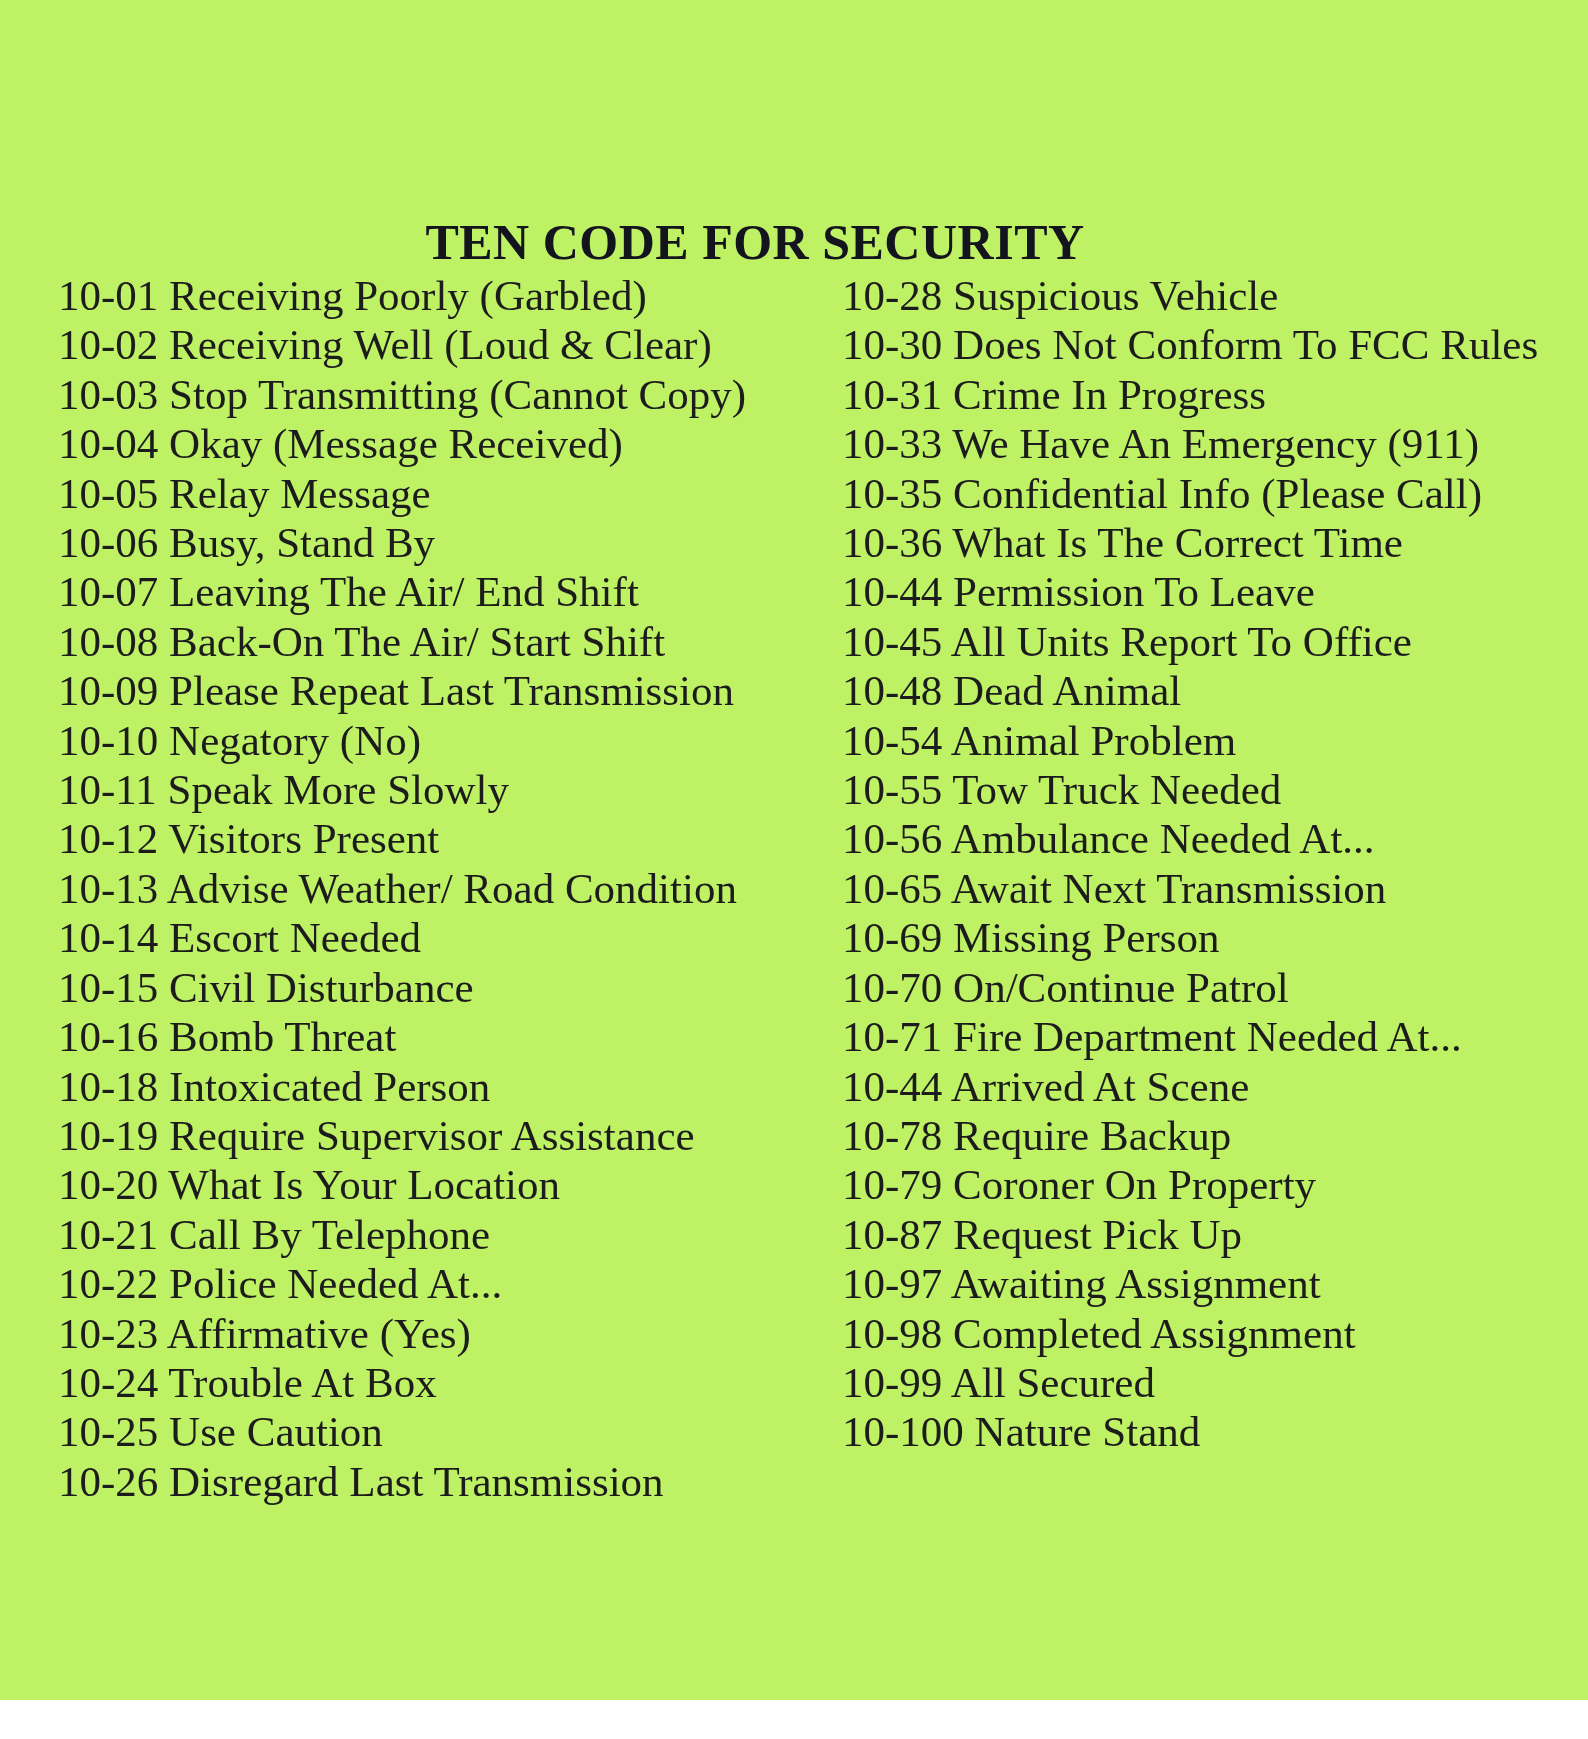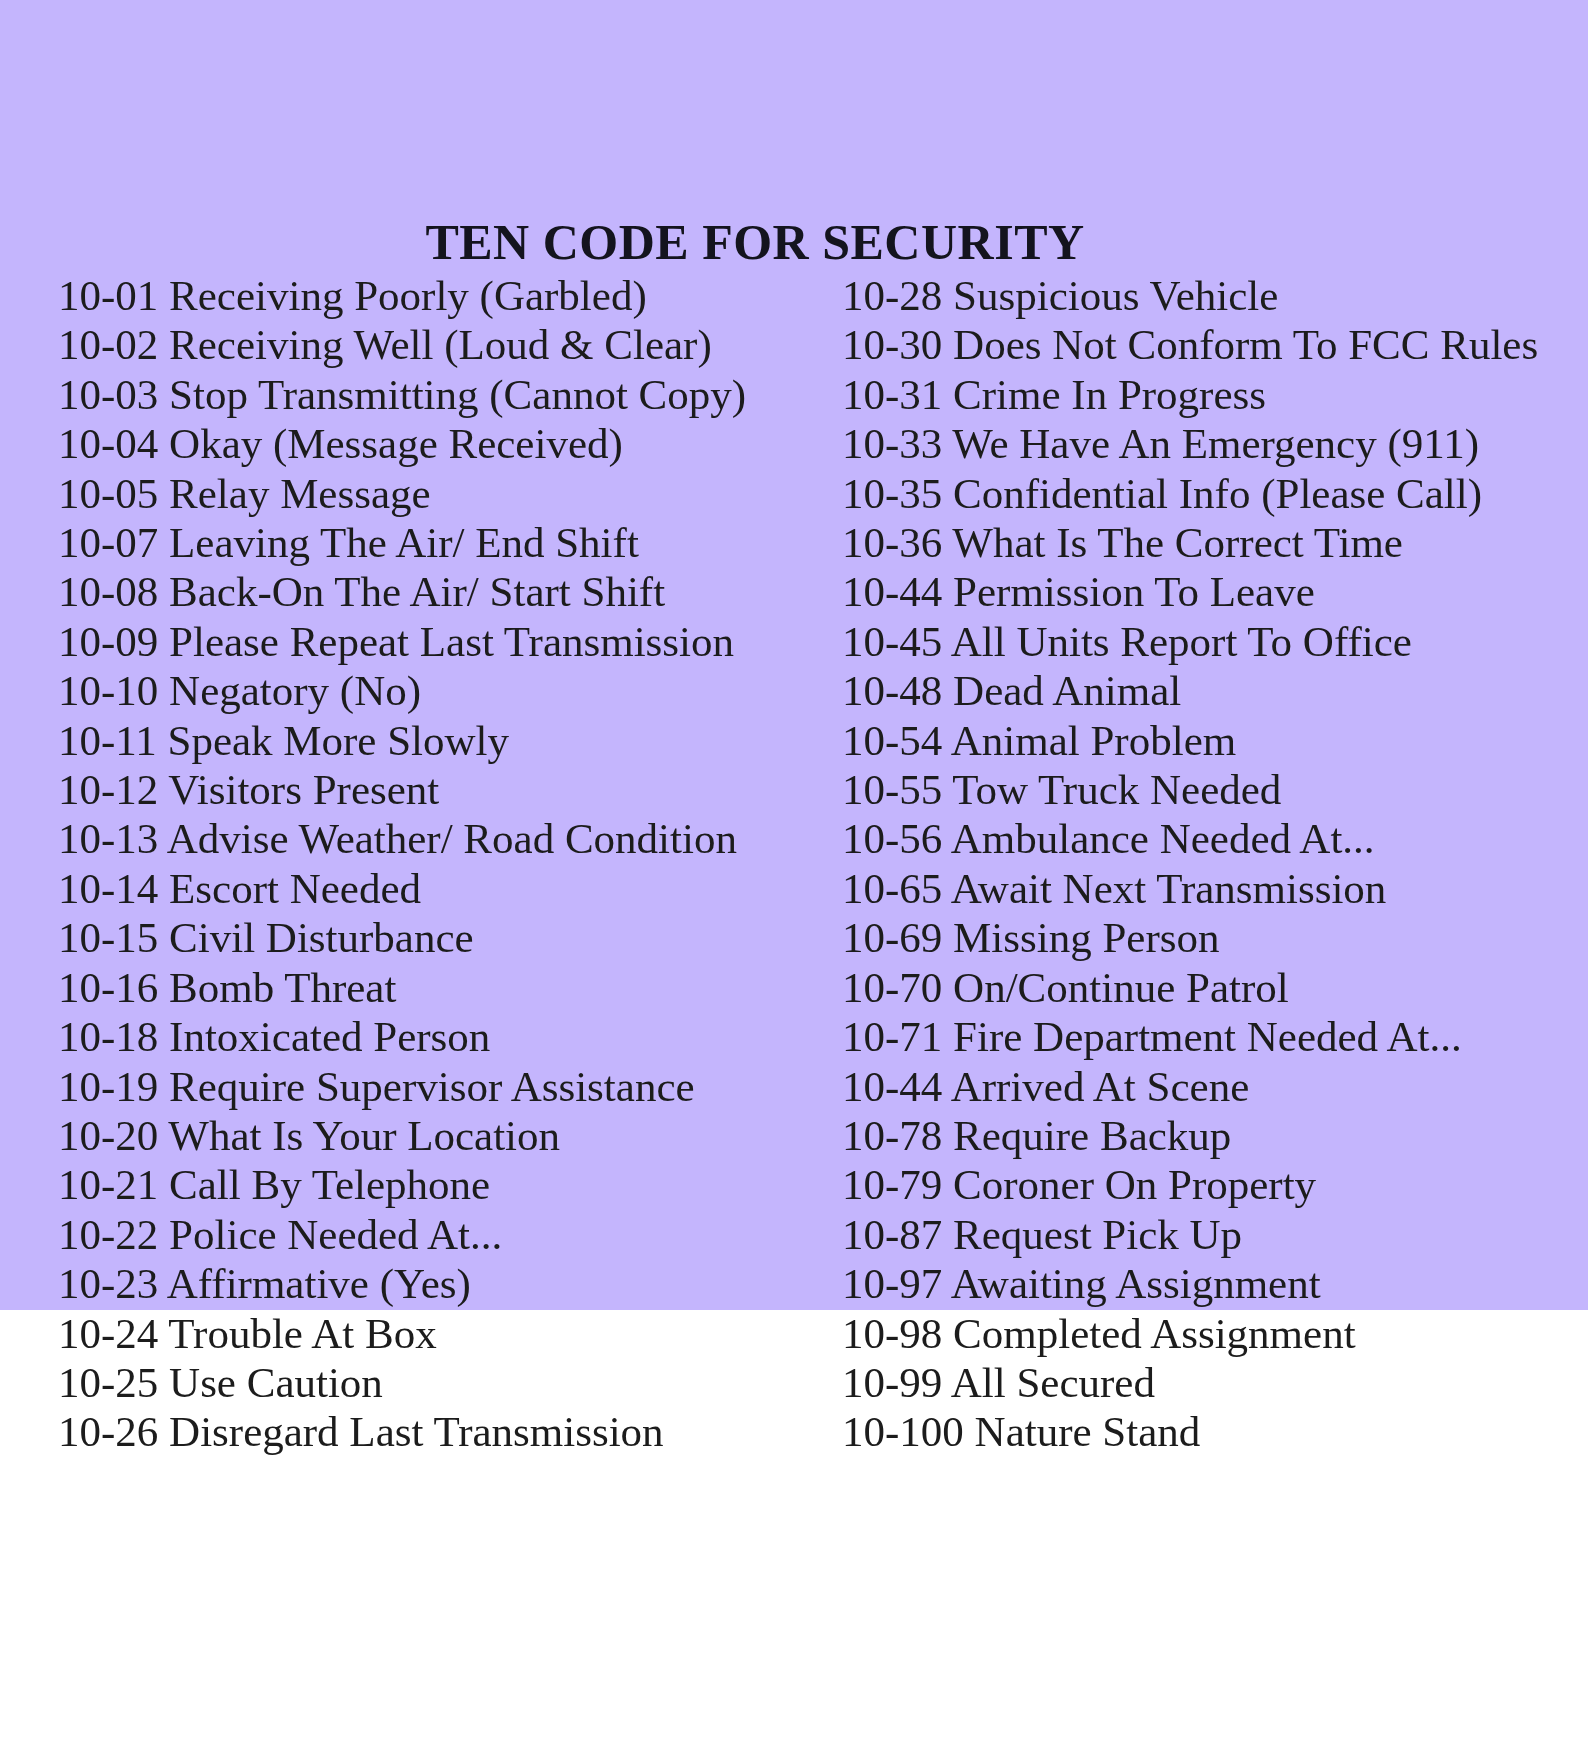--- a/index.html
+++ b/index.html
@@ -10,22 +10,22 @@
     width: 1588px;
     height: 1739px;
     background: #ffffff;
     font-family: "Liberation Serif", "DejaVu Serif", serif;
     color: #1c1c1c;
     overflow: hidden;
   }
   .page {
     position: relative;
     width: 1588px;
-    height: 1310px;
-    background: #c4b5fd;
+    height: 1700px;
+    background: #bef264;
   }
   .title {
     margin: 0;
     padding-top: 213px;
     width: 1510px;
     text-align: center;
     font-size: 50px;
     line-height: 58px;
     font-weight: bold;
     letter-spacing: 0.5px;
@@ -55,20 +55,21 @@
 
 <div class="page">
   <h1 class="title">TEN CODE FOR SECURITY</h1>
   <div class="columns">
     <div class="col col-left">
         <div class="row"><span class="code">10-01</span> <span>Receiving Poorly (Garbled)</span></div>
         <div class="row"><span class="code">10-02</span> <span>Receiving Well (Loud &amp; Clear)</span></div>
         <div class="row"><span class="code">10-03</span> <span>Stop Transmitting (Cannot Copy)</span></div>
         <div class="row"><span class="code">10-04</span> <span>Okay (Message Received)</span></div>
         <div class="row"><span class="code">10-05</span> <span>Relay Message</span></div>
+        <div class="row"><span class="code">10-06</span> <span>Busy, Stand By</span></div>
         <div class="row"><span class="code">10-07</span> <span>Leaving The Air/ End Shift</span></div>
         <div class="row"><span class="code">10-08</span> <span>Back-On The Air/ Start Shift</span></div>
         <div class="row"><span class="code">10-09</span> <span>Please Repeat Last Transmission</span></div>
         <div class="row"><span class="code">10-10</span> <span>Negatory (No)</span></div>
         <div class="row"><span class="code">10-11</span> <span>Speak More Slowly</span></div>
         <div class="row"><span class="code">10-12</span> <span>Visitors Present</span></div>
         <div class="row"><span class="code">10-13</span> <span>Advise Weather/ Road Condition</span></div>
         <div class="row"><span class="code">10-14</span> <span>Escort Needed</span></div>
         <div class="row"><span class="code">10-15</span> <span>Civil Disturbance</span></div>
         <div class="row"><span class="code">10-16</span> <span>Bomb Threat</span></div>

